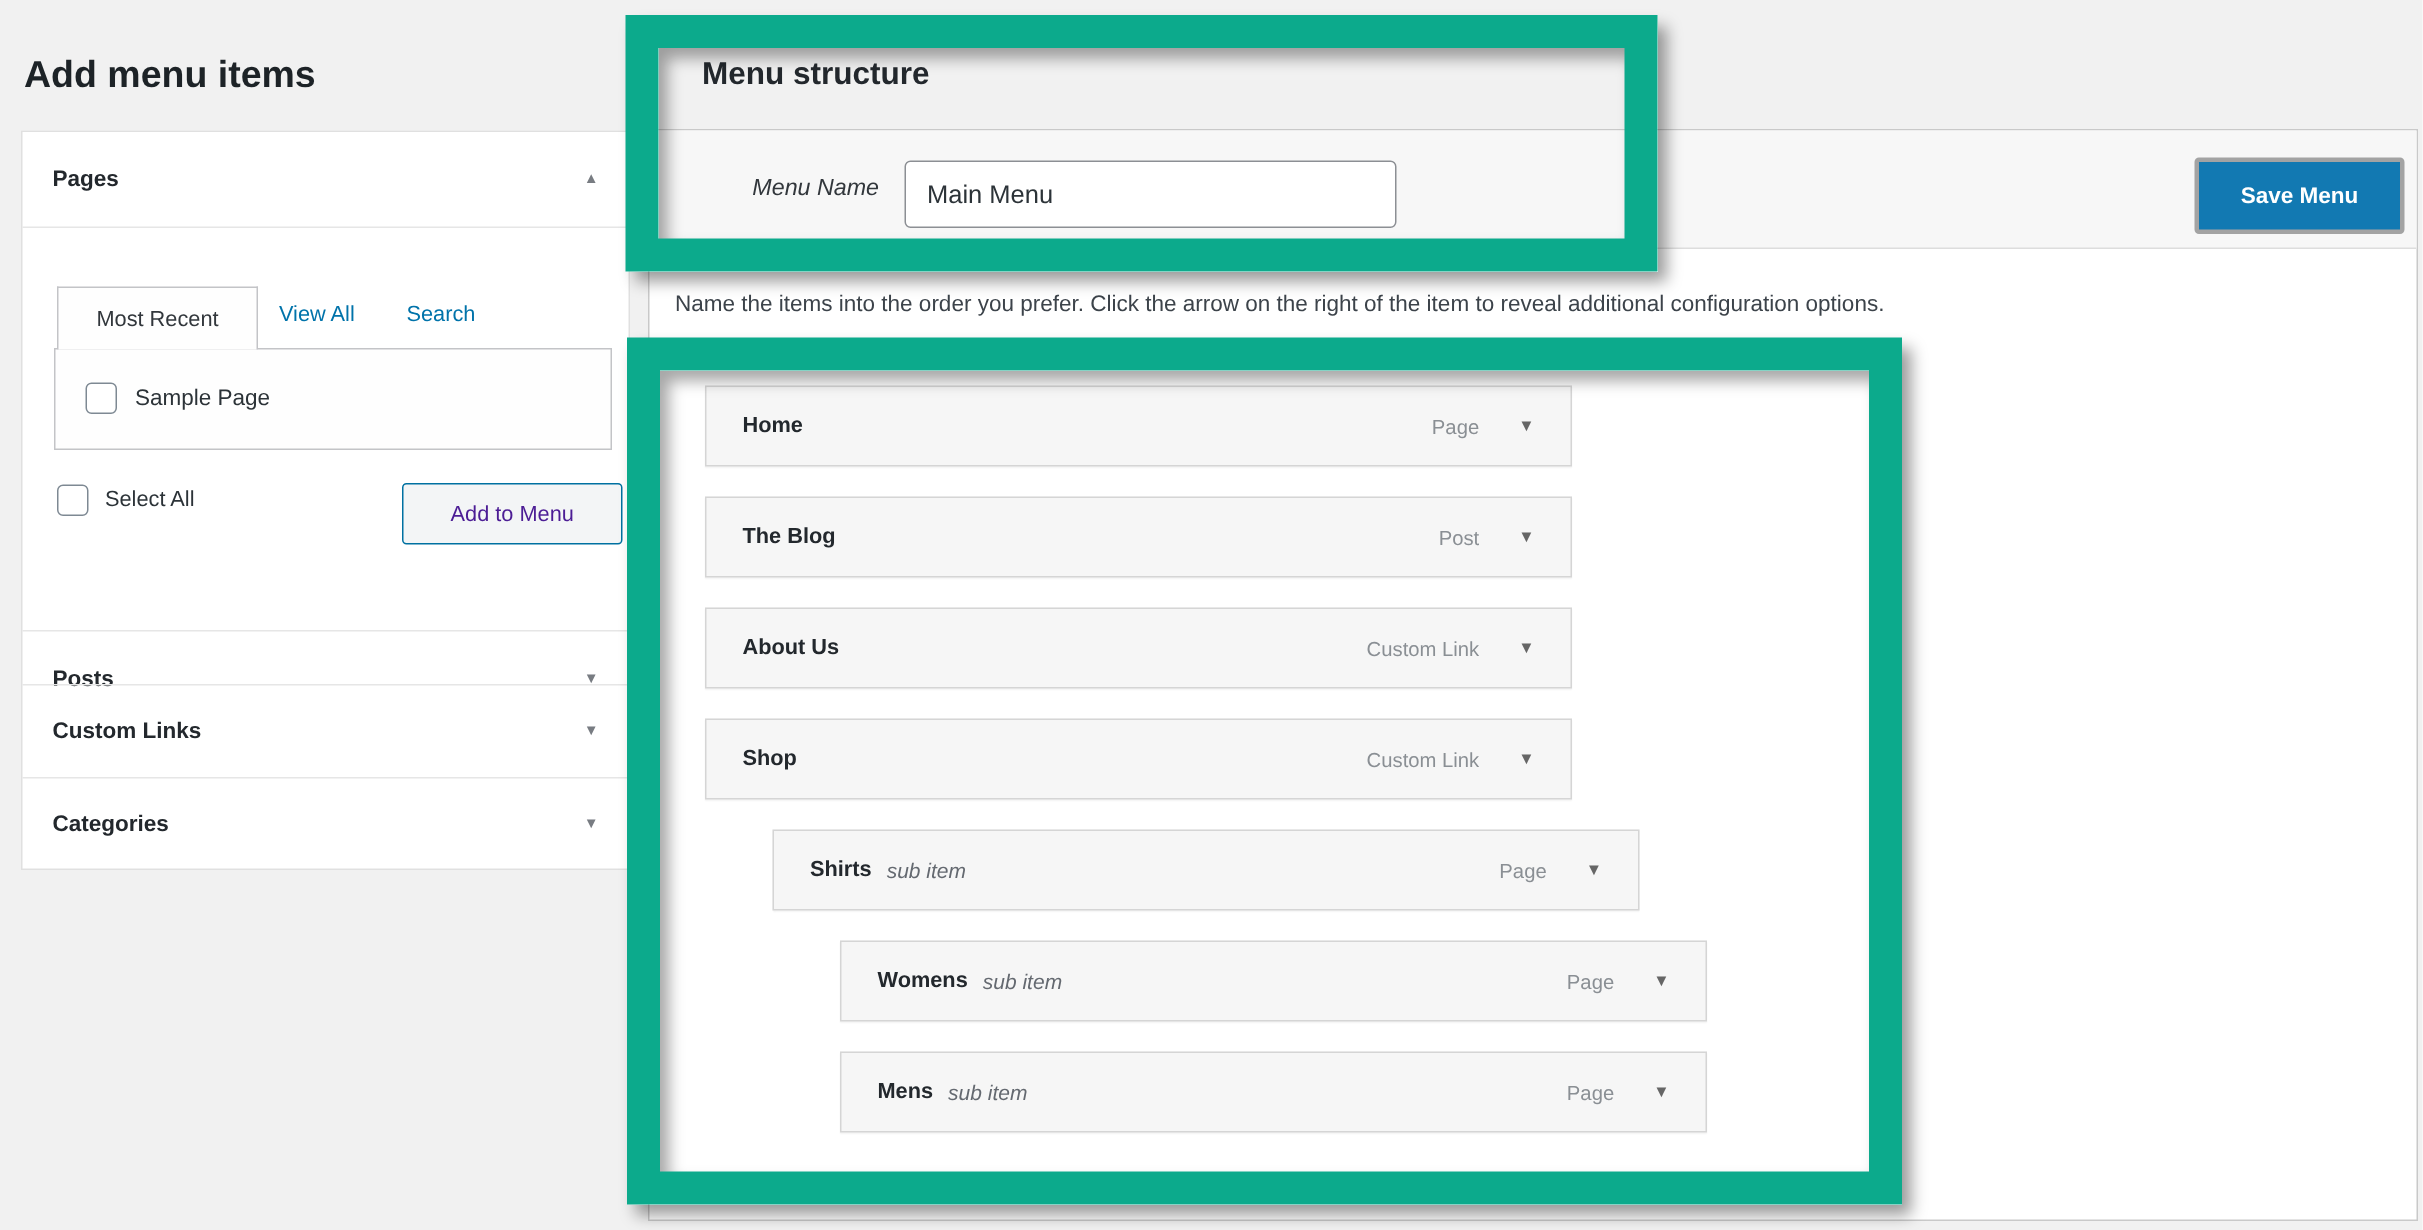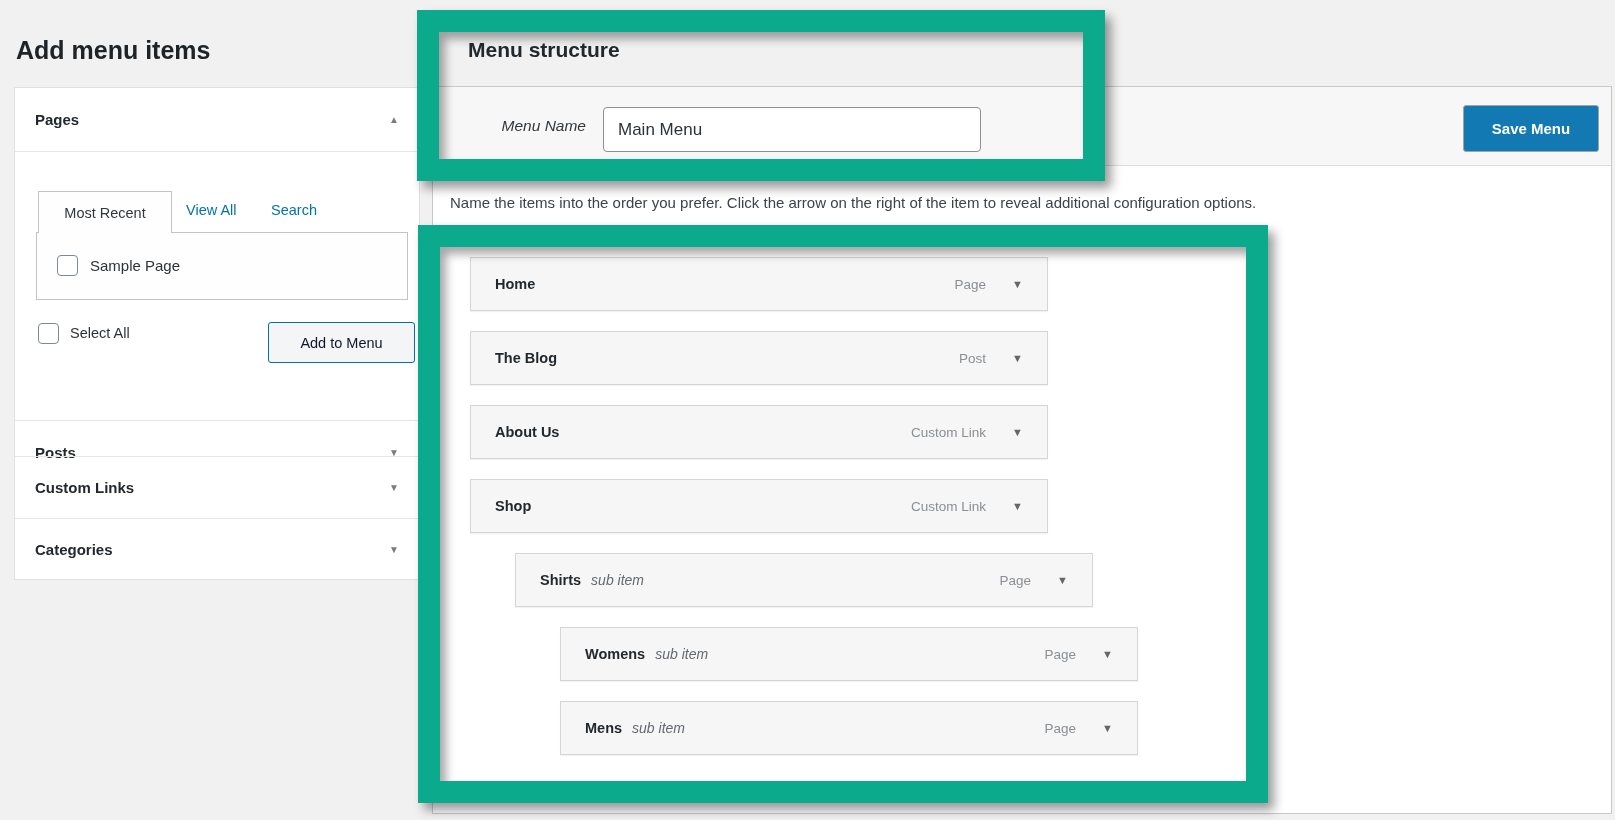--- a/index.html
+++ b/index.html
@@ -19,28 +19,28 @@
   }
   #menu-structure-title{
     position:absolute;left:468px;top:38px;font-size:21px;font-weight:700;
     color:#23282d;z-index:3;
   }
   #menu-name-label{
     position:absolute;left:450px;top:117px;width:136px;text-align:right;
     font-size:15.5px;font-style:italic;color:#32373c;z-index:3;
   }
   #menu-name-input{
-    position:absolute;left:603px;top:107px;width:378px;height:45px;
+    position:absolute;left:603px;top:107px;width:328px;height:45px;
     box-sizing:border-box;border:1px solid #8c8f94;border-radius:4px;
     padding:0 14px;font-size:17px;color:#2c3338;background:#fff;z-index:3;
     font-family:"Liberation Sans",sans-serif;
   }
   #save-menu-button{
     position:absolute;left:1463px;top:105px;width:134px;height:45px;
-    background:#1279b2;border:1px solid #a3a3a3;border-radius:3px;
+    background:#1279b2;border:3px solid #a3a3a3;border-radius:3px;
     color:#fff;font-size:15px;font-weight:600;z-index:3;
     display:flex;align-items:center;justify-content:center;cursor:pointer;
   }
   #drag-instruction{
     position:absolute;left:450px;top:194px;font-size:15px;color:#3c434a;z-index:3;
   }
   
   .menu-bar{
     position:absolute;width:578px;height:54px;box-sizing:border-box;
     background:#f6f6f6;border:1px solid #d5d5d5;box-shadow:0 1px 1px rgba(0,0,0,.05);
@@ -94,21 +94,21 @@
     position:absolute;width:21px;height:21px;box-sizing:border-box;
     background:#fff;border:1px solid #7e8993;border-radius:4px;z-index:5;cursor:pointer;
   }
   #sample-checkbox{left:57px;top:255px;}
   #select-all-checkbox{left:38px;top:323px;}
   #sample-label{position:absolute;left:90px;top:257px;font-size:15px;color:#2c3338;z-index:5;}
   #select-all-label{position:absolute;left:70px;top:325px;font-size:14.5px;color:#2c3338;z-index:3;}
   #add-to-menu-button{
     position:absolute;left:268px;top:322px;width:147px;height:41px;box-sizing:border-box;
     background:#f3f5f6;border:1px solid #0071a1;border-radius:3px;
-    color:#0f172a;font-size:14.5px;display:flex;align-items:center;justify-content:center;
+    color:#4c1d95;font-size:14.5px;display:flex;align-items:center;justify-content:center;
     z-index:3;cursor:pointer;
   }
   
   .hl-frame{
     position:absolute;box-sizing:border-box;border:22px solid #0caa8c;
     box-shadow:6px 7px 10px rgba(0,0,0,.4), inset 6px 7px 10px rgba(0,0,0,.35);
     pointer-events:none;z-index:50;
   }
   #hl-top  {left:417px;top:10px; width:688px;height:171px;}
   #hl-items{left:418px;top:225px;width:850px;height:578px;}

